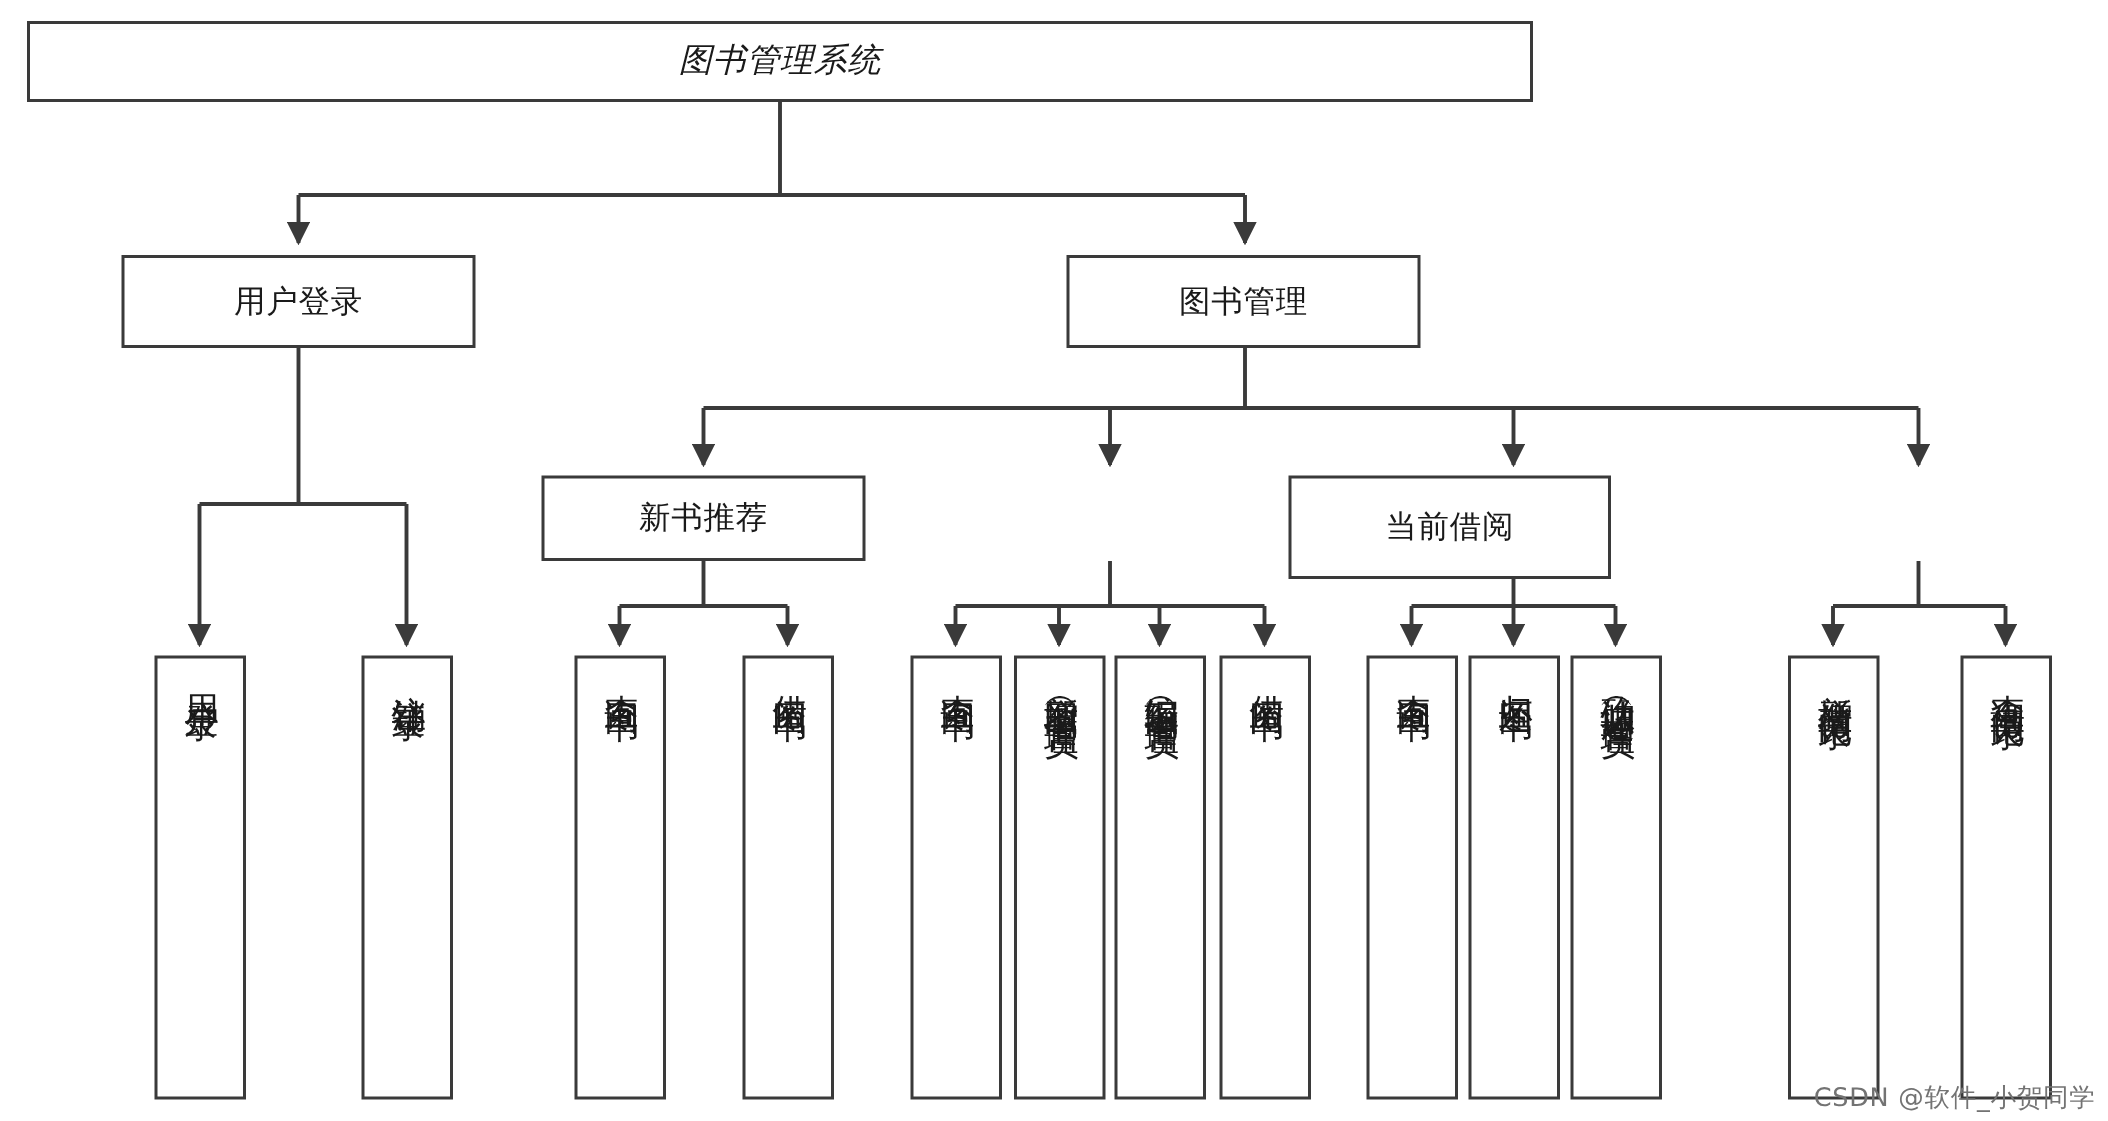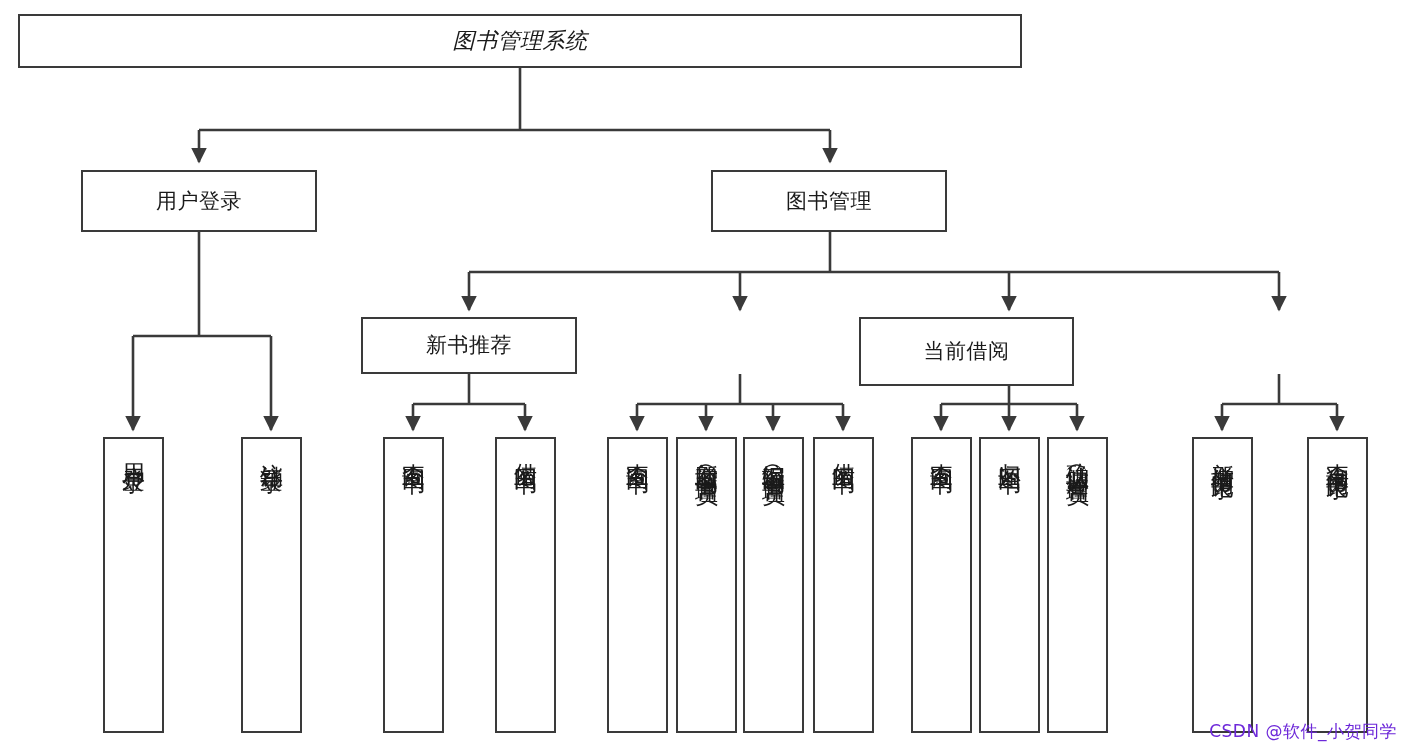--- a/index.html
+++ b/index.html
@@ -63,21 +63,21 @@
     font-size: 23px;
     line-height: 1.0;
     letter-spacing: 3px;
     white-space: nowrap;
   }
   .watermark {
     position: absolute;
     right: 8px;
     bottom: 4px;
     font-size: 17px;
-    color: #6d28d9;
+    color: #737373;
     z-index: 5;
     white-space: nowrap;
     letter-spacing: 0.5px;
   }
 </style>
 </head>
 <body>
 
 <div id="canvas">
 

